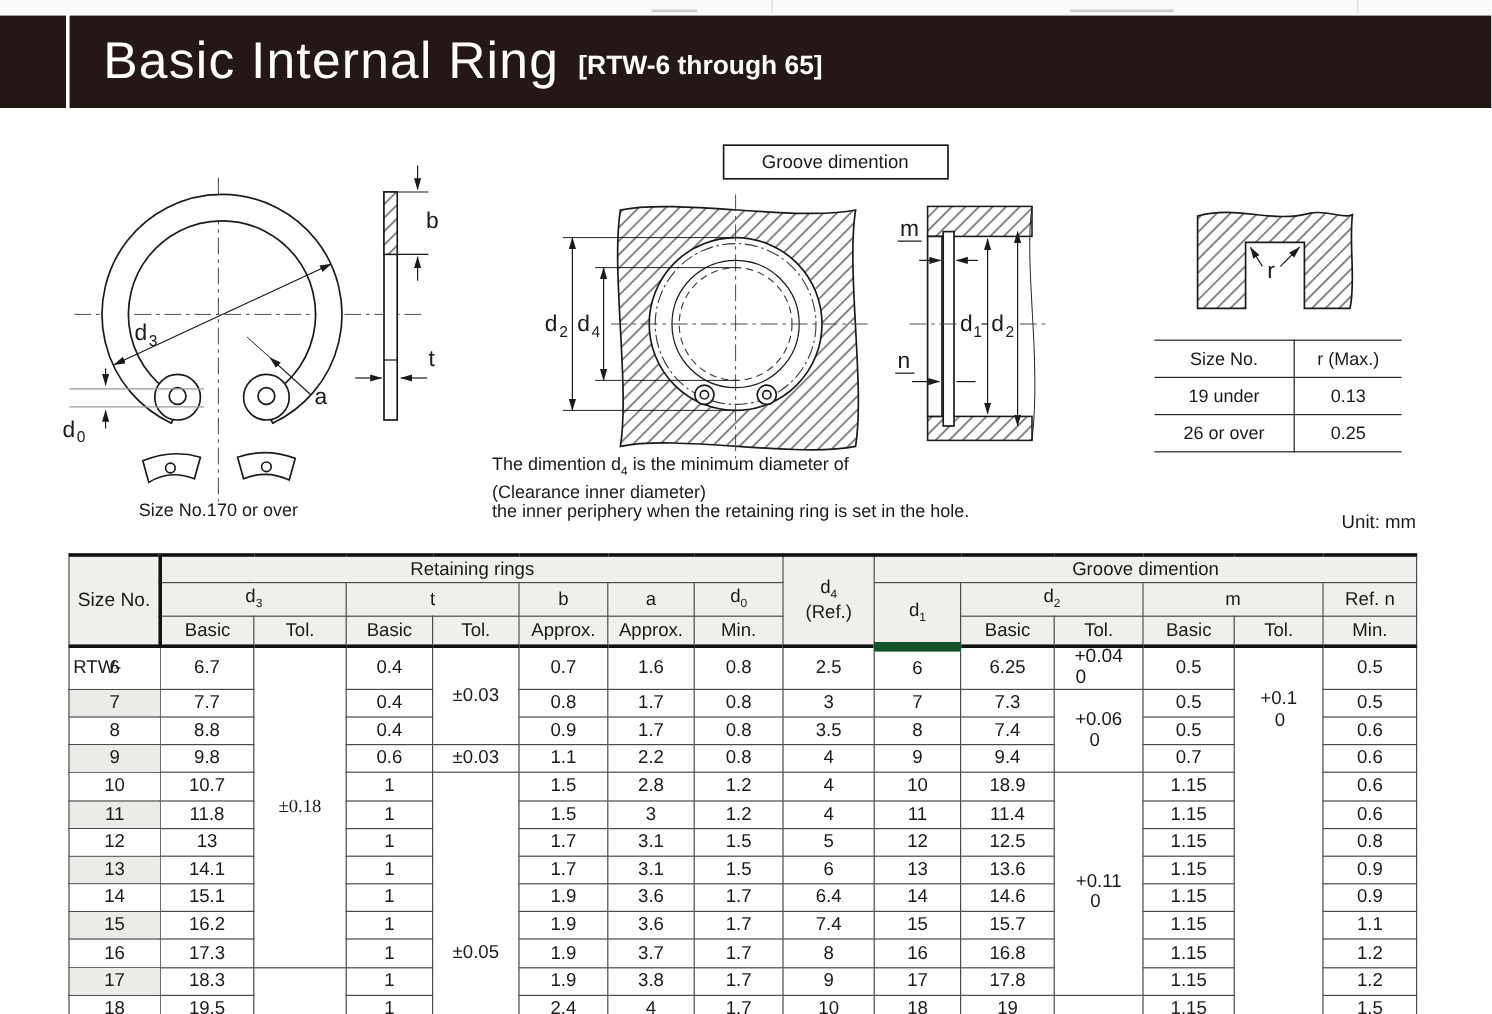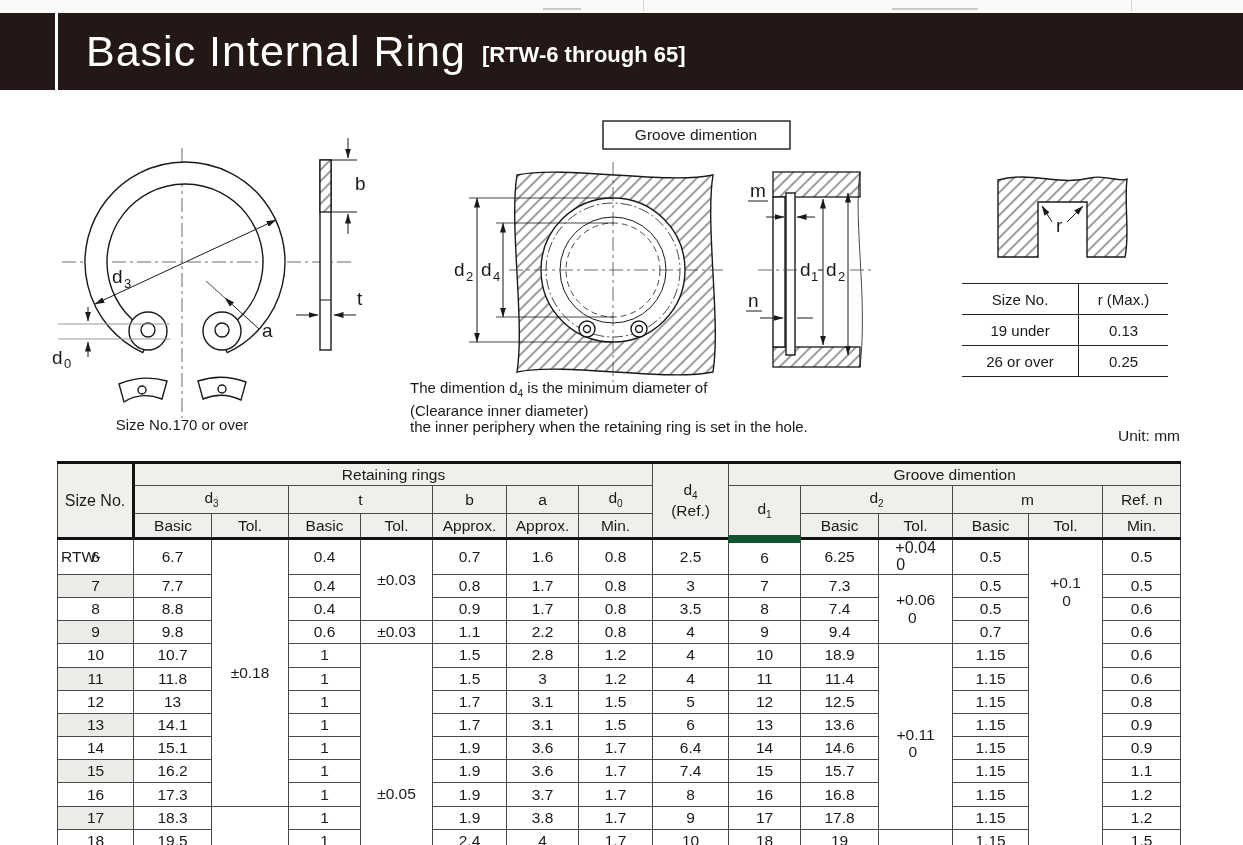--- a/index.html
+++ b/index.html
@@ -273,21 +273,21 @@
           <th>Tol.</th>
           <th>Basic</th>
           <th>Tol.</th>
           <th>Min.</th>
         </tr>
       </thead>
       <tbody id="main-tbody">
           <tr>
             <td class="c-size"><span class="pfx">RTW-</span><span>6</span></td>
             <td>6.7</td>
-            <td rowspan="11" class="tol"><span class="tv" style="display: inline-block;">±0.18</span></td>
+            <td rowspan="11" class="tol"><span class="tv" style="display: inline-block; font-family: Liberation Serif, serif;">±0.18</span></td>
             <td>0.4</td>
             <td rowspan="3" class="tol"><span class="tv" style="display: inline-block;">±0.03</span></td>
             <td>0.7</td>
             <td>1.6</td>
             <td>0.8</td>
             <td>2.5</td>
             <td>6</td>
             <td>6.25</td>
             <td rowspan="1" class="tol tolleft"><span class="stk sm" style="display: inline-block;"><span class="top">+0.04</span><span class="bot">0</span></span></td>
             <td>0.5</td>

